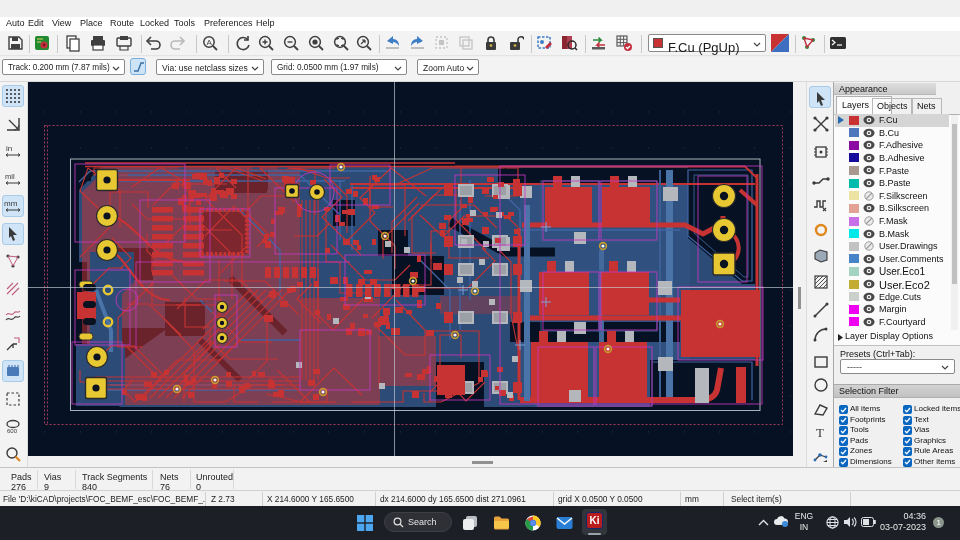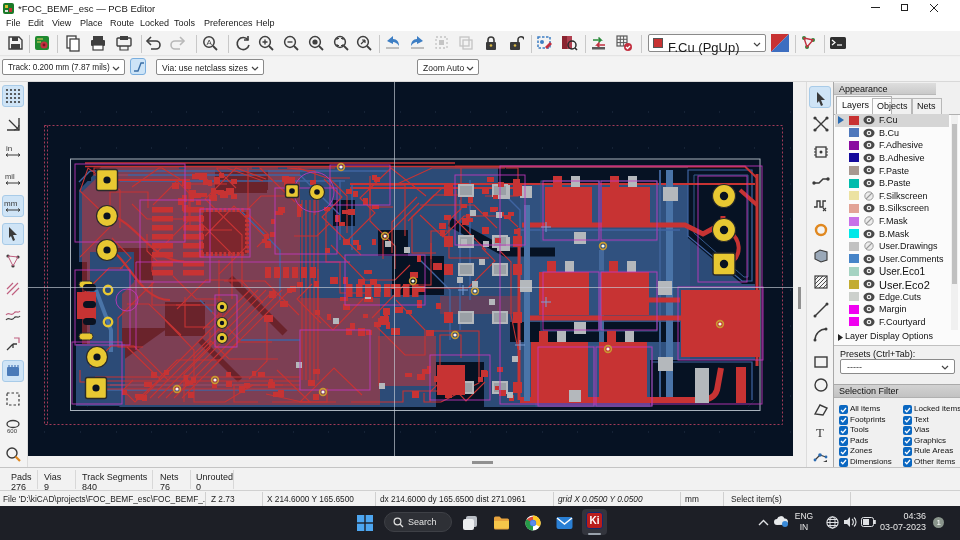--- a/index.html
+++ b/index.html
@@ -1,29 +1,15 @@
 <!DOCTYPE html>
 <html><head><meta charset="utf-8"><style>html,body{margin:0;padding:0;width:960px;height:540px;overflow:hidden;font-family:'Liberation Sans',sans-serif;}div{box-sizing:border-box;}</style></head><body>
 <div style="position:relative;width:960px;height:540px;background:#f0f0f0">
-    <div style="position:absolute;left:0;top:0;width:960px;height:17px;background:#ffffff">
-      <svg style="position:absolute;left:3px;top:3px;" width="11" height="11" viewBox="0 0 11 11">
-        <rect x="0" y="0" width="11" height="11" rx="2" fill="#1a7a28"></rect>
-        <rect x="2" y="2" width="3" height="3" fill="#d8c030"></rect>
-        <rect x="6" y="5" width="3" height="4" fill="#c03030"></rect>
-        <rect x="2" y="7" width="3" height="2" fill="#e0e0e0"></rect>
-      </svg>
-      <div style="position:absolute;left:18px;top:3px;font-size:9.5px;color:#1a1a1a">*FOC_BEMF_esc — PCB Editor</div>
-      <div style="position:absolute;left:871px;top:7px;width:9px;height:1px;background:#222"></div>
-      <div style="position:absolute;left:901px;top:4px;width:7px;height:7px;border:1px solid #222"></div>
-      <svg style="position:absolute;left:929px;top:3px" width="10" height="10" viewBox="0 0 10 10">
-        <path d="M1,1 L9,9 M9,1 L1,9" stroke="#222" stroke-width="1"></path>
-      </svg>
-    </div>
     <div style="position:absolute;left:0;top:17px;width:960px;height:14px;background:#ffffff">
-      <div style="position:absolute;left:6px;top:1px;font-size:9px;color:#1a1a1a">File</div>
+      <div style="position:absolute;left:6px;top:1px;font-size:9px;color:#1a1a1a">Auto</div>
       <div style="position:absolute;left:28px;top:1px;font-size:9px;color:#1a1a1a">Edit</div>
       <div style="position:absolute;left:52px;top:1px;font-size:9px;color:#1a1a1a">View</div>
       <div style="position:absolute;left:80px;top:1px;font-size:9px;color:#1a1a1a">Place</div>
       <div style="position:absolute;left:110px;top:1px;font-size:9px;color:#1a1a1a">Route</div>
       <div style="position:absolute;left:140px;top:1px;font-size:9px;color:#1a1a1a">Locked</div>
       <div style="position:absolute;left:174px;top:1px;font-size:9px;color:#1a1a1a">Tools</div>
       <div style="position:absolute;left:204px;top:1px;font-size:9px;color:#1a1a1a">Preferences</div>
       <div style="position:absolute;left:256px;top:1px;font-size:9px;color:#1a1a1a">Help</div>
     </div>
     <div style="position:absolute;left:0;top:31px;width:960px;height:25px;background:#f3f3f3;border-bottom:1px solid #e4e4e4">
@@ -183,20 +169,26 @@
           <path d="M1,1 L4,4 L7,1" stroke="#444" fill="none" stroke-width="1.2"></path>
         </svg>
       </div>
       <div style="position:absolute;left:130px;top:1px;width:16px;height:17px;background:#cde4f7;border:1px solid #7aaede;border-radius:3px">
         <svg style="position:absolute;left:2px;top:2px" width="12" height="12" viewBox="0 0 12 12">
           <path d="M1,10 L5,10 L8,2 L11,2" fill="none" stroke="#3a6ea5" stroke-width="1.4"></path>
         </svg>
       </div>
       <div style="position:absolute;left:156px;top:2px;width:108px;height:16px;background:#fff;border:1px solid #8a8a8a;border-radius:2px">
         <div style="position:absolute;left:5px;top:3px;font-size:8.5px;color:#1a1a1a;white-space:nowrap">Via: use netclass sizes</div>
+        <svg style="position:absolute;right:4px;top:6px" width="8" height="5" viewBox="0 0 8 5">
+          <path d="M1,1 L4,4 L7,1" stroke="#444" fill="none" stroke-width="1.2"></path>
+        </svg>
+      </div>
+      <div style="position:absolute;left:271px;top:2px;width:136px;height:16px;background:#fff;border:1px solid #8a8a8a;border-radius:2px">
+        <div style="position:absolute;left:5px;top:3px;font-size:8.2px;color:#1a1a1a;white-space:nowrap">Grid: 0.0500 mm (1.97 mils)</div>
         <svg style="position:absolute;right:4px;top:6px" width="8" height="5" viewBox="0 0 8 5">
           <path d="M1,1 L4,4 L7,1" stroke="#444" fill="none" stroke-width="1.2"></path>
         </svg>
       </div>
       <div style="position:absolute;left:417px;top:2px;width:62px;height:16px;background:#fff;border:1px solid #8a8a8a;border-radius:2px">
         <div style="position:absolute;left:5px;top:3px;font-size:8.5px;color:#1a1a1a;white-space:nowrap">Zoom Auto</div>
         <svg style="position:absolute;right:4px;top:6px" width="8" height="5" viewBox="0 0 8 5">
           <path d="M1,1 L4,4 L7,1" stroke="#444" fill="none" stroke-width="1.2"></path>
         </svg>
       </div>
@@ -1151,21 +1143,21 @@
       <div style="position:absolute;left:75px;top:2px;width:1px;height:19px;background:#d8d8d8"></div>
       <div style="position:absolute;left:152px;top:2px;width:1px;height:19px;background:#d8d8d8"></div>
       <div style="position:absolute;left:190px;top:2px;width:1px;height:19px;background:#d8d8d8"></div>
       <div style="position:absolute;left:233px;top:2px;width:1px;height:19px;background:#d8d8d8"></div>
     </div>
     <div style="position:absolute;left:0;top:490px;width:960px;height:16px;background:#f2f2f2;border-top:1px solid #d0d0d0">
       <div style="position:absolute;left:3px;top:3px;font-size:8.3px;color:#222;white-space:nowrap;width:203px;overflow:hidden;">File 'D:\kiCAD\projects\FOC_BEMF_esc\FOC_BEMF_...</div>
       <div style="position:absolute;left:211px;top:3px;font-size:8.3px;color:#222;white-space:nowrap;">Z 2.73</div>
       <div style="position:absolute;left:267px;top:3px;font-size:8.3px;color:#222;white-space:nowrap;">X 214.6000  Y 165.6500</div>
       <div style="position:absolute;left:380px;top:3px;font-size:8.3px;color:#222;white-space:nowrap;">dx 214.6000  dy 165.6500  dist 271.0961</div>
-      <div style="position:absolute;left:558px;top:3px;font-size:8.3px;color:#222;white-space:nowrap;font-style:italic;">grid X 0.0500  Y 0.0500</div>
+      <div style="position:absolute;left:558px;top:3px;font-size:8.3px;color:#222;white-space:nowrap;">grid X 0.0500  Y 0.0500</div>
       <div style="position:absolute;left:685px;top:3px;font-size:8.3px;color:#222;white-space:nowrap;">mm</div>
       <div style="position:absolute;left:731px;top:3px;font-size:8.3px;color:#222;white-space:nowrap;">Select item(s)</div>
       <div style="position:absolute;left:205px;top:1px;width:1px;height:15px;background:#d0d0d0"></div>
       <div style="position:absolute;left:262px;top:1px;width:1px;height:15px;background:#d0d0d0"></div>
       <div style="position:absolute;left:375px;top:1px;width:1px;height:15px;background:#d0d0d0"></div>
       <div style="position:absolute;left:553px;top:1px;width:1px;height:15px;background:#d0d0d0"></div>
       <div style="position:absolute;left:680px;top:1px;width:1px;height:15px;background:#d0d0d0"></div>
       <div style="position:absolute;left:723px;top:1px;width:1px;height:15px;background:#d0d0d0"></div>
       <div style="position:absolute;left:850px;top:1px;width:1px;height:15px;background:#d0d0d0"></div>
     </div>

